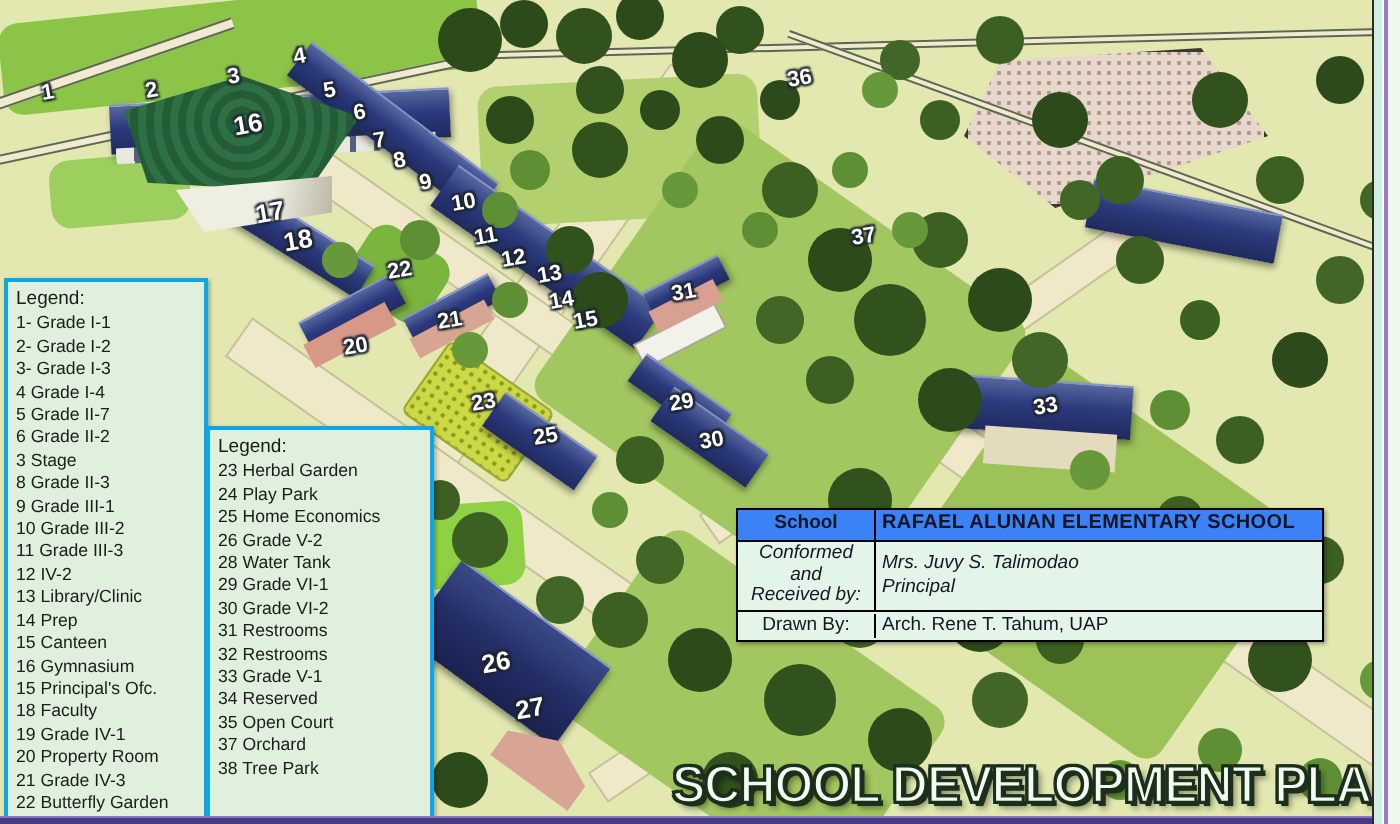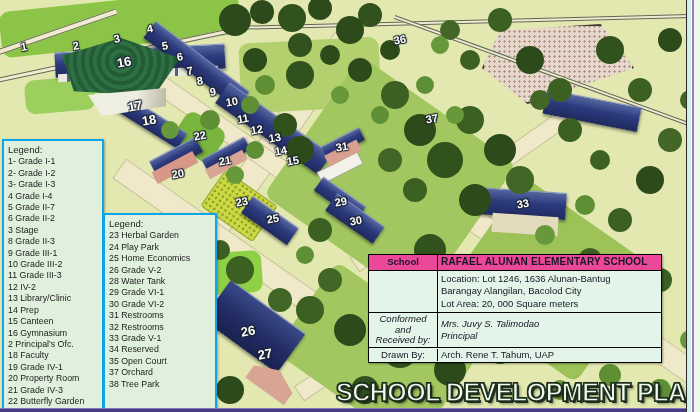--- a/index.html
+++ b/index.html
@@ -26,21 +26,21 @@
   #legend-mid{left:103px;top:213px;width:104px;height:191px;}
 
   
   #info-table{position:absolute;left:368px;top:254px;width:292px;background:#e2f5e8;border:1px solid #000;
     border-collapse:collapse;z-index:10;font-size:9.5px;color:#161626;box-shadow:1px 1px 2px rgba(0,0,0,.35);}
   .trow{display:flex;border-bottom:1px solid #000;}
   .trow:last-child{border-bottom:none;}
   .tlabel{width:66px;border-right:1px solid #000;text-align:center;display:flex;align-items:center;justify-content:center;
     white-space:pre-line;line-height:10.5px;padding:1px;}
   .tvalue{flex:1;padding:1px 3px;white-space:pre-line;line-height:12.5px;display:flex;flex-direction:column;justify-content:center;}
-  .trow.hdr{background:#ec4899;font-weight:bold;}
+  .trow.hdr{background:#3b82f6;font-weight:bold;}
   .trow.hdr .tvalue{font-size:10px;letter-spacing:.2px;}
   .r-school{height:15px;}.r-loc{height:41px;}.r-conf{height:34px;font-style:italic;}.r-drawn{height:14px;align-items:center;}.r-pres{height:26px;}
 
   
   #banner{position:absolute;left:336px;top:377px;z-index:11;font-size:26px;font-weight:bold;white-space:nowrap;
     color:#f2fbf0;letter-spacing:-.5px;transform:scaleX(.96);transform-origin:left;
     -webkit-text-stroke:1.3px #1c2e1c;
     text-shadow:2px 2px 0 #1c2e1c,-1px -1px 0 #1c2e1c,1px -1px 0 #1c2e1c,-1px 1px 0 #1c2e1c,3px 3px 3px rgba(0,0,0,.45);}
 
   
@@ -177,21 +177,21 @@
     <div class="lg-line">3   Stage</div>
     <div class="lg-line">8   Grade II-3</div>
     <div class="lg-line">9   Grade III-1</div>
     <div class="lg-line">10 Grade III-2</div>
     <div class="lg-line">11 Grade III-3</div>
     <div class="lg-line">12 IV-2</div>
     <div class="lg-line">13 Library/Clinic</div>
     <div class="lg-line">14 Prep</div>
     <div class="lg-line">15 Canteen</div>
     <div class="lg-line">16 Gymnasium</div>
-    <div class="lg-line">2 Principal's Ofc.</div>
+    <div class="lg-line">15 Principal's Ofc.</div>
     <div class="lg-line">18 Faculty</div>
     <div class="lg-line">19 Grade IV-1</div>
     <div class="lg-line">20 Property Room</div>
     <div class="lg-line">21  Grade IV-3</div>
     <div class="lg-line">22  Butterfly Garden</div>
   </div>
 
   <div id="legend-mid" class="panel">
     <div class="lg-title">Legend:</div>
     <div class="lg-line">23 Herbal Garden</div>
@@ -208,26 +208,20 @@
     <div class="lg-line">35  Open Court</div>
     <div class="lg-line">37 Orchard</div>
     <div class="lg-line">38 Tree Park</div>
   </div>
 
   <div id="info-table">
     <div class="trow hdr r-school">
       <div class="tlabel">School</div>
       <div class="tvalue">RAFAEL ALUNAN ELEMENTARY SCHOOL</div>
     </div>
-    <div class="trow r-loc">
-      <div class="tlabel"></div>
-      <div class="tvalue">Location: Lot 1246, 1636 Alunan-Bantug
-Barangay Alangilan, Bacolod City
-Lot Area: 20, 000 Square meters</div>
-    </div>
     <div class="trow r-conf">
       <div class="tlabel">Conformed
 and
 Received by:</div>
       <div class="tvalue">Mrs. Juvy S. Talimodao
 Principal</div>
     </div>
     <div class="trow r-drawn">
       <div class="tlabel">Drawn By:</div>
       <div class="tvalue">Arch. Rene T. Tahum, UAP</div>

